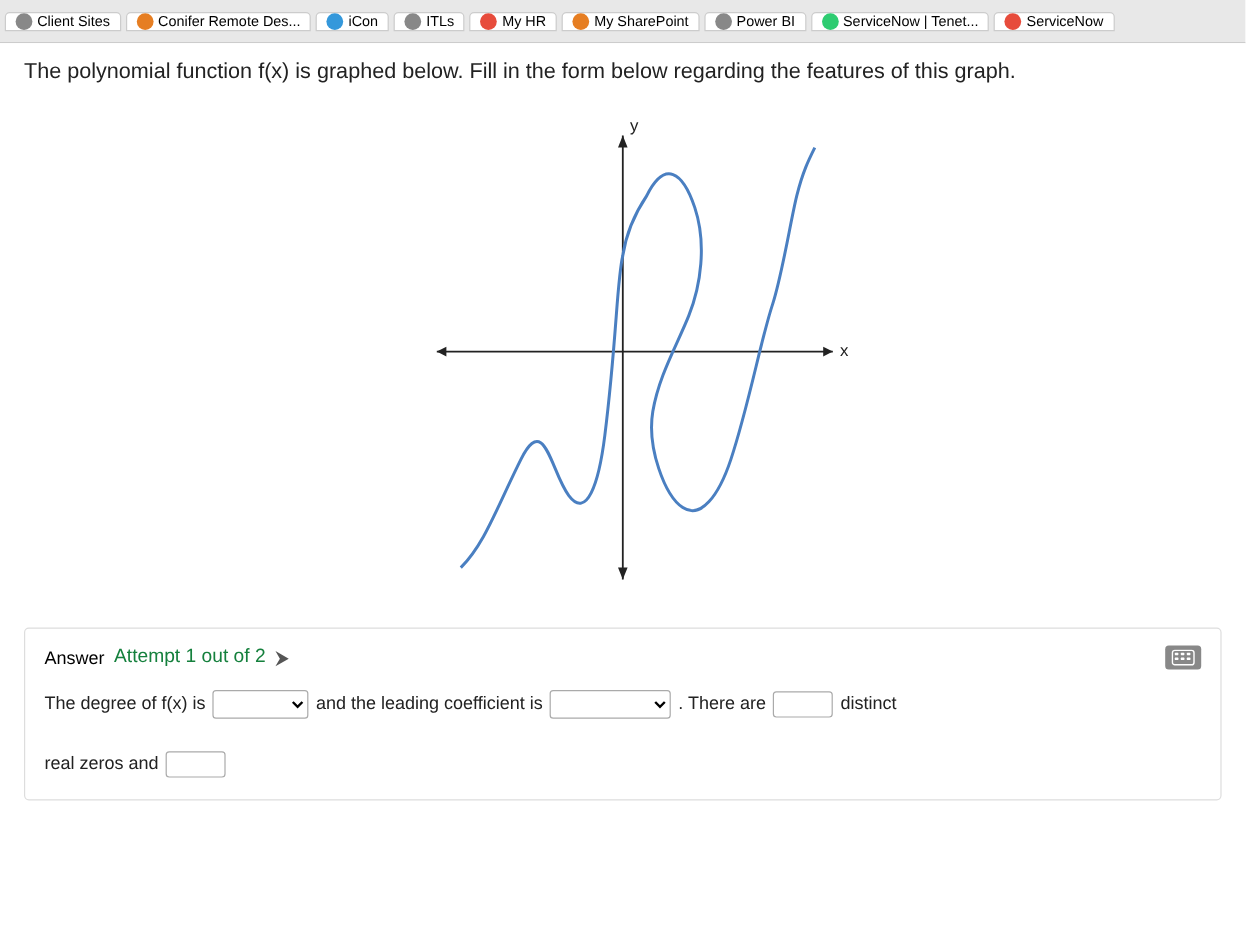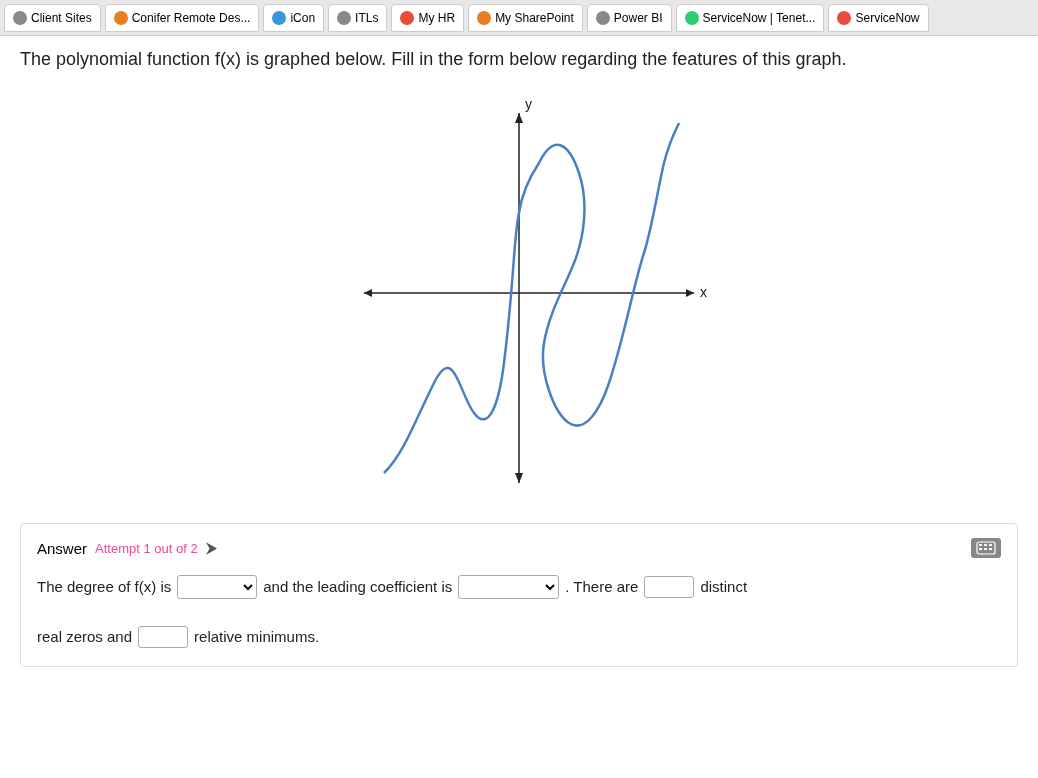--- a/index.html
+++ b/index.html
@@ -24,21 +24,21 @@
       font-size: 12px;
     }
     .tab-item {
       display: flex;
       align-items: center;
       gap: 4px;
       padding: 2px 8px;
       background: #fff;
       border: 1px solid #ccc;
       border-radius: 4px 4px 0 0;
-      height: 28px;
+      height: 16px;
       white-space: nowrap;
       cursor: pointer;
     }
     .tab-item .favicon {
       width: 14px;
       height: 14px;
       background: #4a90d9;
       border-radius: 50%;
       flex-shrink: 0;
     }
@@ -84,22 +84,22 @@
       gap: 8px;
       margin-bottom: 14px;
     }
 
     .answer-label {
       font-weight: normal;
       font-size: 15px;
     }
 
     .attempt-text {
-      font-size: 13px;
-      color: #ec4899;
+      font-size: 16px;
+      color: #15803d;
     }
 
     .answer-icon {
       margin-left: auto;
       width: 30px;
       height: 20px;
       background: #888;
       border-radius: 3px;
       display: flex;
       align-items: center;
@@ -267,17 +267,16 @@
         <option value="negative">negative</option>
       </select>
       <span>. There are</span>
       <input type="text" class="answer-input" value="" style="">
       <span>distinct</span>
     </div>
 
     <div class="answer-row">
       <span>real zeros and</span>
       <input type="text" class="answer-input" value="" style="">
-      <span>relative minimums.</span>
     </div>
   </div>
 
 </div>
 
 </body></html>

